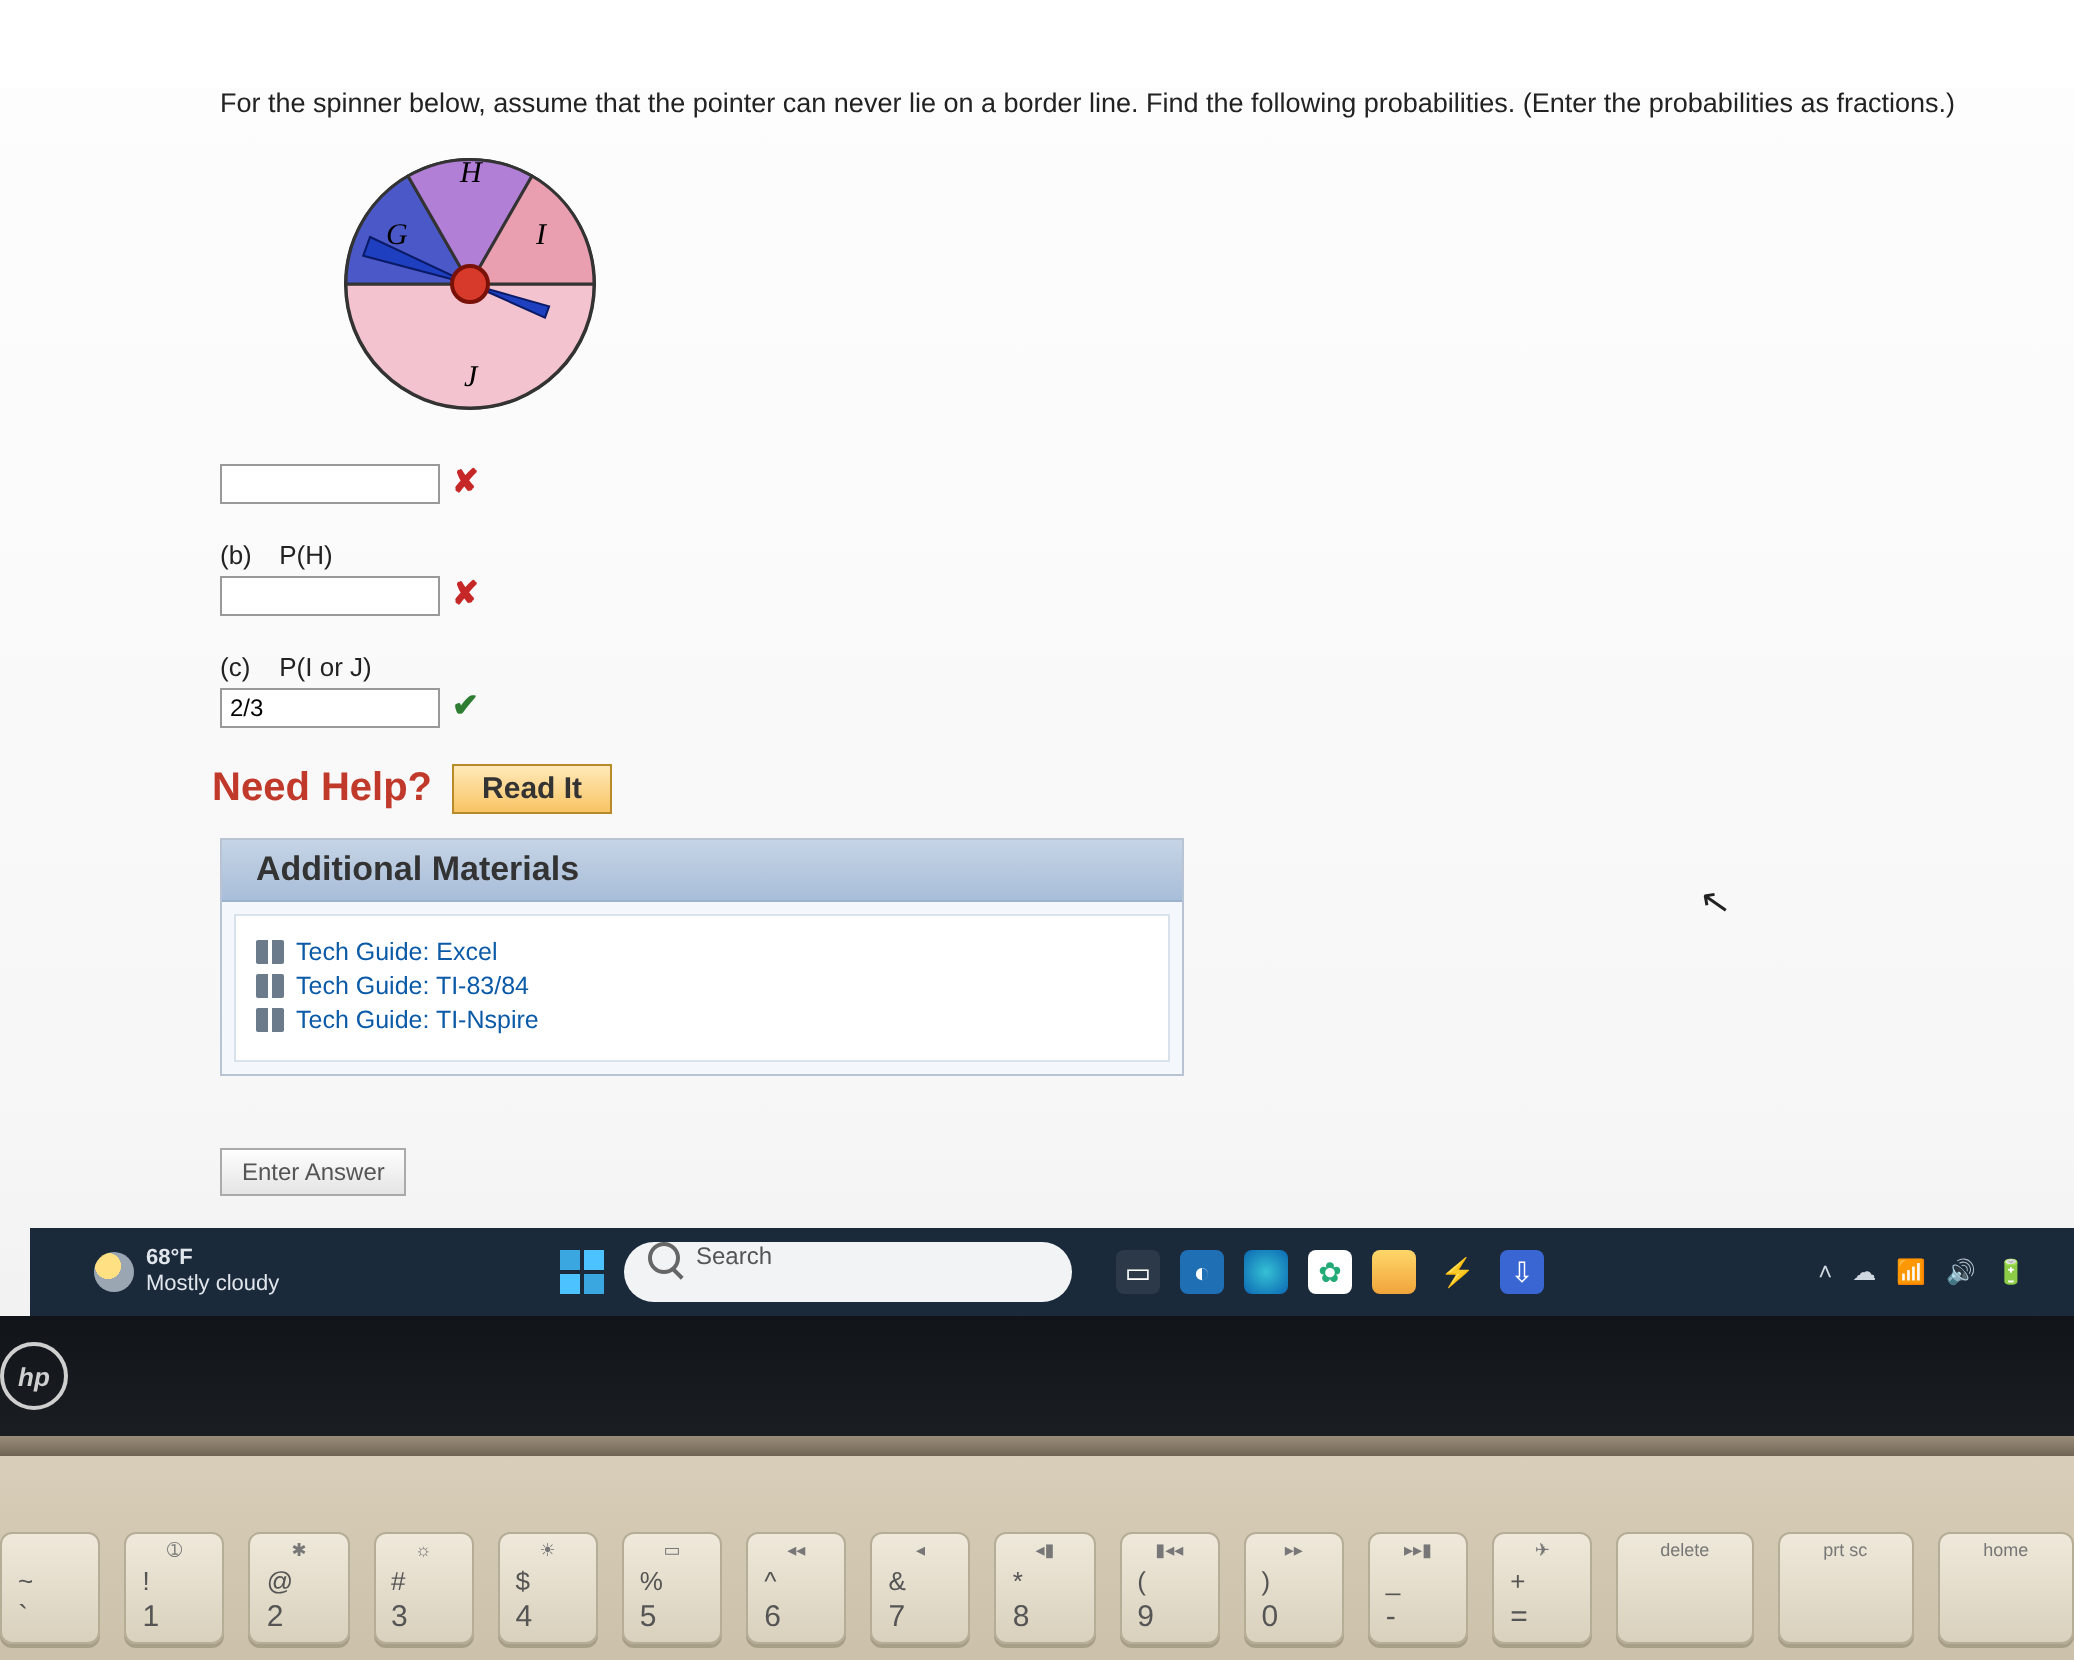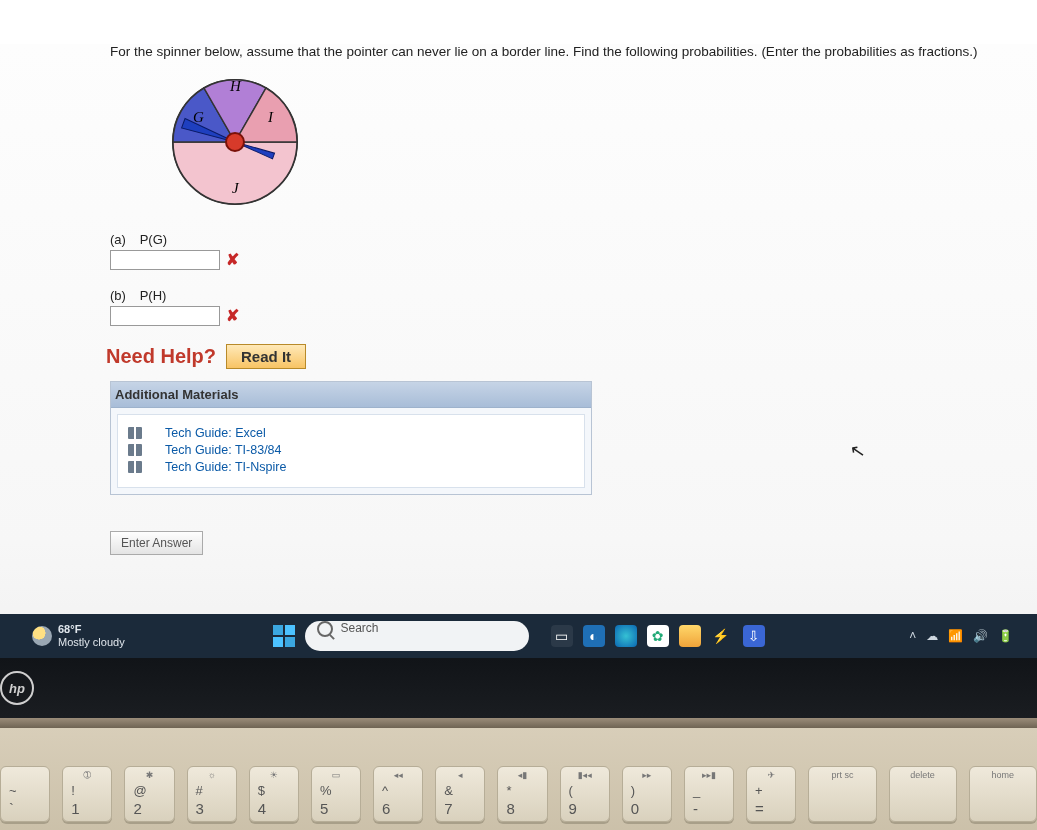--- a/index.html
+++ b/index.html
@@ -87,35 +87,35 @@
   }
   .materials-box {
     width: 480px;
     border: 1px solid #b8c4d4;
     background: #f4f7fb;
     margin-bottom: 16px;
   }
   .materials-header {
     background: linear-gradient(#c6d4e6, #a8bdd8);
     border-bottom: 1px solid #9db2cc;
-    padding: 5px 4px;
+    padding: 5px 17px;
     font-weight: bold;
-    font-size: 13px;
+    font-size: 17px;
     color: #333;
   }
   .materials-body {
     padding: 8px 10px 10px 10px;
     background:#fff;
     border:1px solid #d8e1ec;
     margin:6px;
   }
   .material-link {
     display: flex;
     align-items: center;
-    gap: 23px;
+    gap: 6px;
     color: #0b5aa7;
     font-size: 12.5px;
     margin: 3px 0;
     cursor: pointer;
   }
   .book-icon {
     width: 14px; height: 12px;
     background: #6b7b8c;
     display: inline-block;
     position: relative;
@@ -132,21 +132,21 @@
     border: 1px solid #aaa;
     font-size: 12px;
     padding: 4px 10px;
     cursor: pointer;
     color:#555;
   }
 
   
   .taskbar {
     position: absolute;
-    left: 0; right: 0;
+    left: 15px; right: 0;
     top: 570px;
     height: 44px;
     background: #1b2a3a;
     display: flex;
     align-items: center;
     color: #e0e6ec;
     font-size: 12px;
     padding: 0 8px;
     gap: 36px;
   }
@@ -289,44 +289,48 @@
         <circle cx="75" cy="75" r="9" fill="#d73a2a" stroke="#7a1109" stroke-width="2"></circle>
         <text x="33" y="55" font-size="15" font-style="italic" font-family="serif">G</text>
         <text x="70" y="24" font-size="15" font-style="italic" font-family="serif">H</text>
         <text x="108" y="55" font-size="15" font-style="italic" font-family="serif">I</text>
         <text x="72" y="126" font-size="15" font-style="italic" font-family="serif">J</text>
       </svg>
     </div>
 
     
     <div class="question-block">
-      <div class="q-label">
-        <span class="letter">(a)</span>
-        <span>P(G)</span>
-      </div>
       <div class="answer-row">
         <input class="answer-input" type="text" value="" style="">
         <span class="mark-x">✘</span>
       </div>
     </div>
 
     
     <div class="question-block">
       <div class="q-label">
         <span class="letter">(b)</span>
         <span>P(H)</span>
       </div>
       <div class="answer-row">
         <input class="answer-input" type="text" value="" style="">
         <span class="mark-x">✘</span>
       </div>
     </div>
 
     
     <div class="question-block">
+      <div class="q-label">
+        <span class="letter">(c)</span>
+        <span>P(I or J)</span>
+      </div>
+      <div class="answer-row">
+        <input class="answer-input" type="text" value="2/3" style="">
+        <span class="mark-check">✔</span>
+      </div>
     </div>
 
     <div class="need-help-row">
       <span class="need-help-label">Need Help?</span>
       <button class="read-it-btn">Read It</button>
     </div>
 
     <div class="materials-box">
       <div class="materials-header">Additional Materials</div>
       <div class="materials-body">
@@ -453,24 +457,24 @@
           <div class="top">▸▸▮</div>
           <div class="sym">_</div>
           <div class="num">-</div>
         </div>
         <div class="key">
           <div class="top">✈</div>
           <div class="sym">+</div>
           <div class="num">=</div>
         </div>
         <div class="key wide">
+          <div class="top">delete</div>
+        </div>
+        <div class="key wide">
           <div class="top">prt sc</div>
-        </div>
-        <div class="key wide">
-          <div class="top">delete</div>
         </div>
         <div class="key wide">
           <div class="top">home</div>
         </div>
       </div>
   </div>
 
 </div>
 
 </body></html>

